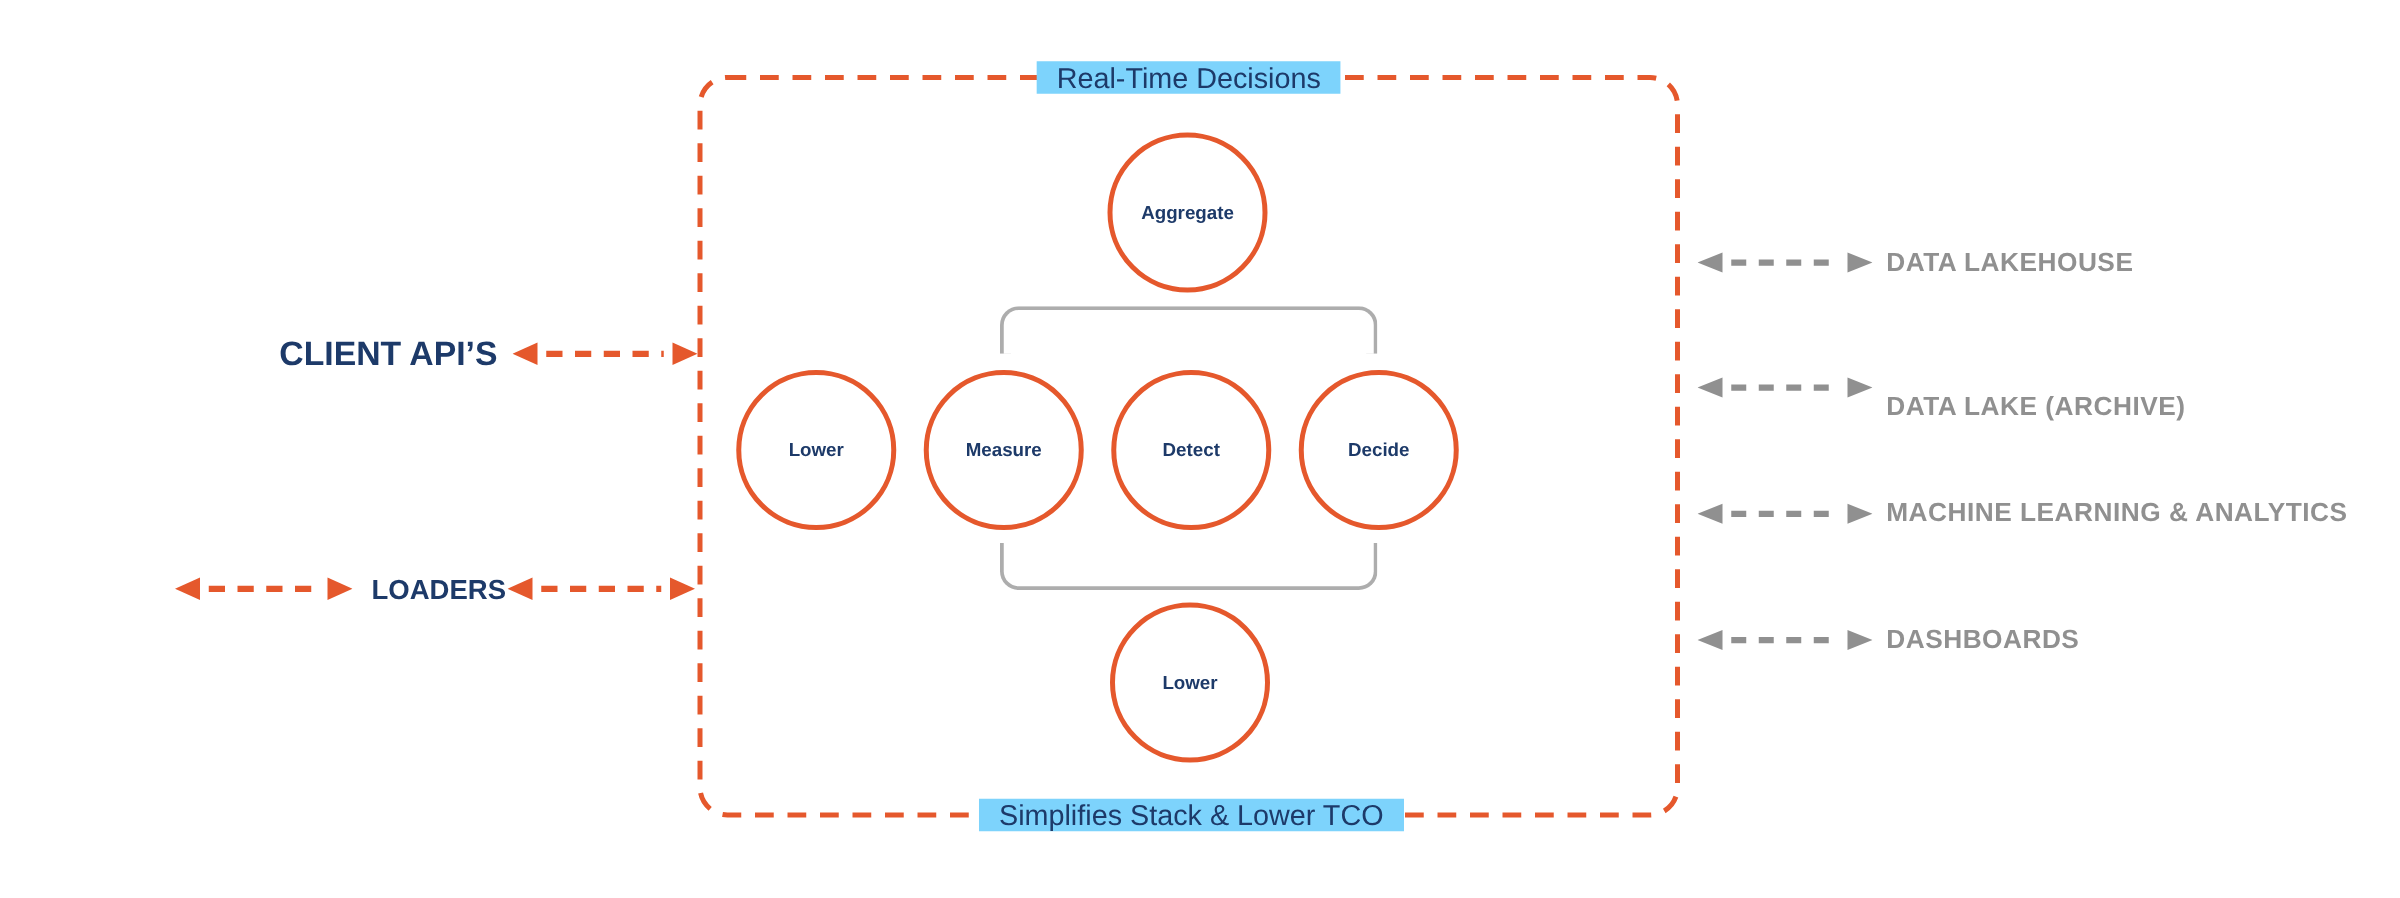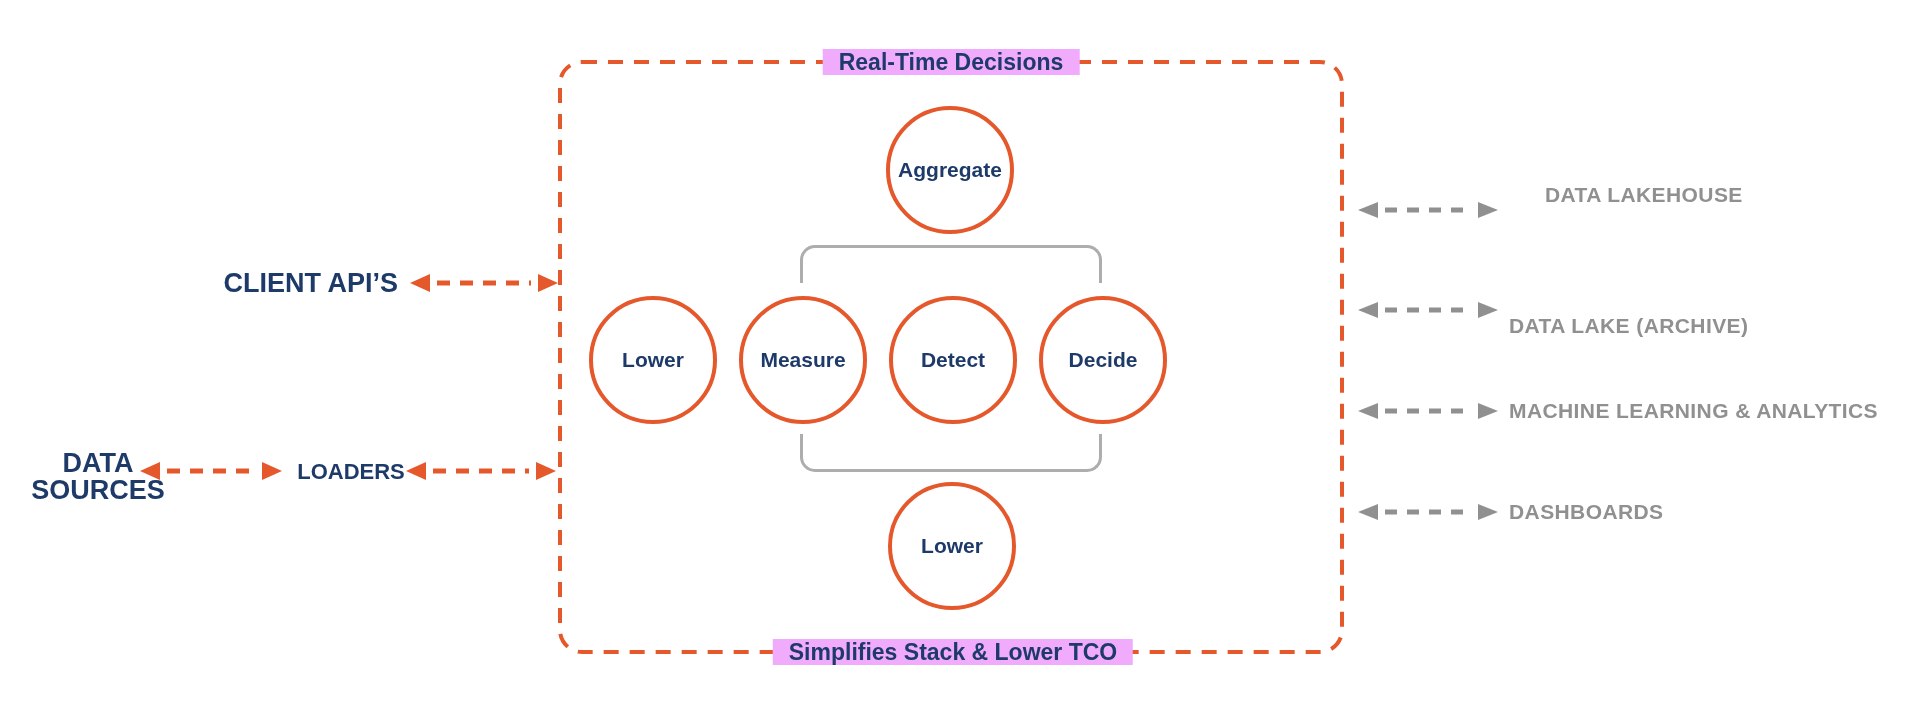--- a/index.html
+++ b/index.html
@@ -11,32 +11,32 @@
   html,body{margin:0;padding:0;background:#ffffff;}
   body{font-family:"Liberation Sans", sans-serif;}
   .canvas{position:relative;width:1920px;height:718px;background:#fff;overflow:hidden;}
 
   
   .flow-box-svg{position:absolute;left:556px;top:58px;}
 
   
   .edge-label{
     position:absolute;transform:translateX(-50%);
-    background:#f0abfc;padding:0 16px;white-space:nowrap;
-    color:var(--navy);font-weight:bold;font-size:23px;line-height:26px;
+    background:#7dd3fc;padding:0 16px;white-space:nowrap;
+    color:var(--navy);font-weight:normal;font-size:23px;line-height:26px;
   }
   .edge-label.top{left:951px;top:49px;}
   .edge-label.bottom{left:953px;top:639px;}
 
   
   .node{
     position:absolute;width:128px;height:128px;box-sizing:border-box;
     border:4px solid var(--orange);border-radius:50%;
     display:flex;align-items:center;justify-content:center;
-    color:var(--navy);font-weight:bold;font-size:21px;background:#fff;
+    color:var(--navy);font-weight:bold;font-size:15px;background:#fff;
   }
   .node.aggregate{left:886px;top:106px;}
   .node.ingest{left:589px;top:296px;}
   .node.measure{left:739px;top:296px;}
   .node.detect{left:889px;top:296px;}
   .node.decide{left:1039px;top:296px;}
   .node.act{left:1189px;top:296px;}
   .node.store{left:888px;top:482px;}
 
   
@@ -44,21 +44,21 @@
   .bracket.top{top:245px;border-bottom:none;border-radius:15px 15px 0 0;}
   .bracket.bottom{top:434px;border-top:none;border-radius:0 0 15px 15px;}
 
   
   .side-label{position:absolute;color:var(--navy);font-weight:bold;font-size:27px;line-height:27px;white-space:nowrap;}
   .side-label.client-apis{left:180px;width:218px;top:270px;text-align:right;}
   .side-label.data-sources{left:28px;width:140px;top:450px;text-align:center;white-space:normal;}
   .side-label.loaders{left:288px;width:126px;top:458px;text-align:center;font-size:22px;}
 
   .gray-label{position:absolute;left:1509px;color:var(--gray);font-weight:bold;font-size:21px;line-height:26px;letter-spacing:0.4px;white-space:nowrap;}
-  .gray-label.r1{top:182px;margin-left:36px;}
+  .gray-label.r1{top:198px;}
   .gray-label.r2{top:313px;}
   .gray-label.r3{top:398px;}
   .gray-label.r4{top:499px;}
 
   .arrow{position:absolute;}
   .arrow.client{left:410px;top:272px;}
   .arrow.src-loaders{left:140px;top:460px;}
   .arrow.loaders-box{left:406px;top:460px;}
   .arrow.right1{left:1358px;top:199px;}
   .arrow.right2{left:1358px;top:299px;}
@@ -98,24 +98,20 @@
       <span>Detect</span>
     </div>
   <div class="node decide">
       <span>Decide</span>
     </div>
   <div class="node store">
       <span>Lower</span>
     </div>
 
   <div class="side-label client-apis">CLIENT API’S</div>
-  <div class="side-label data-sources">
-    <span>DATA</span><br>
-    <span>SOURCES</span>
-  </div>
   <div class="side-label loaders">LOADERS</div>
 
   <svg class="arrow client" width="148" height="22">
     <polygon class="o-fill" points="0,11 20,2 20,20"></polygon>
     <line class="o-stroke" x1="27" y1="11" x2="121" y2="11" stroke-width="5" stroke-dasharray="13 10"></line>
     <polygon class="o-fill" points="148,11 128,2 128,20"></polygon>
   </svg>
   <svg class="arrow src-loaders" width="142" height="22">
     <polygon class="o-fill" points="0,11 20,2 20,20"></polygon>
     <line class="o-stroke" x1="27" y1="11" x2="115" y2="11" stroke-width="5" stroke-dasharray="13 10"></line>

